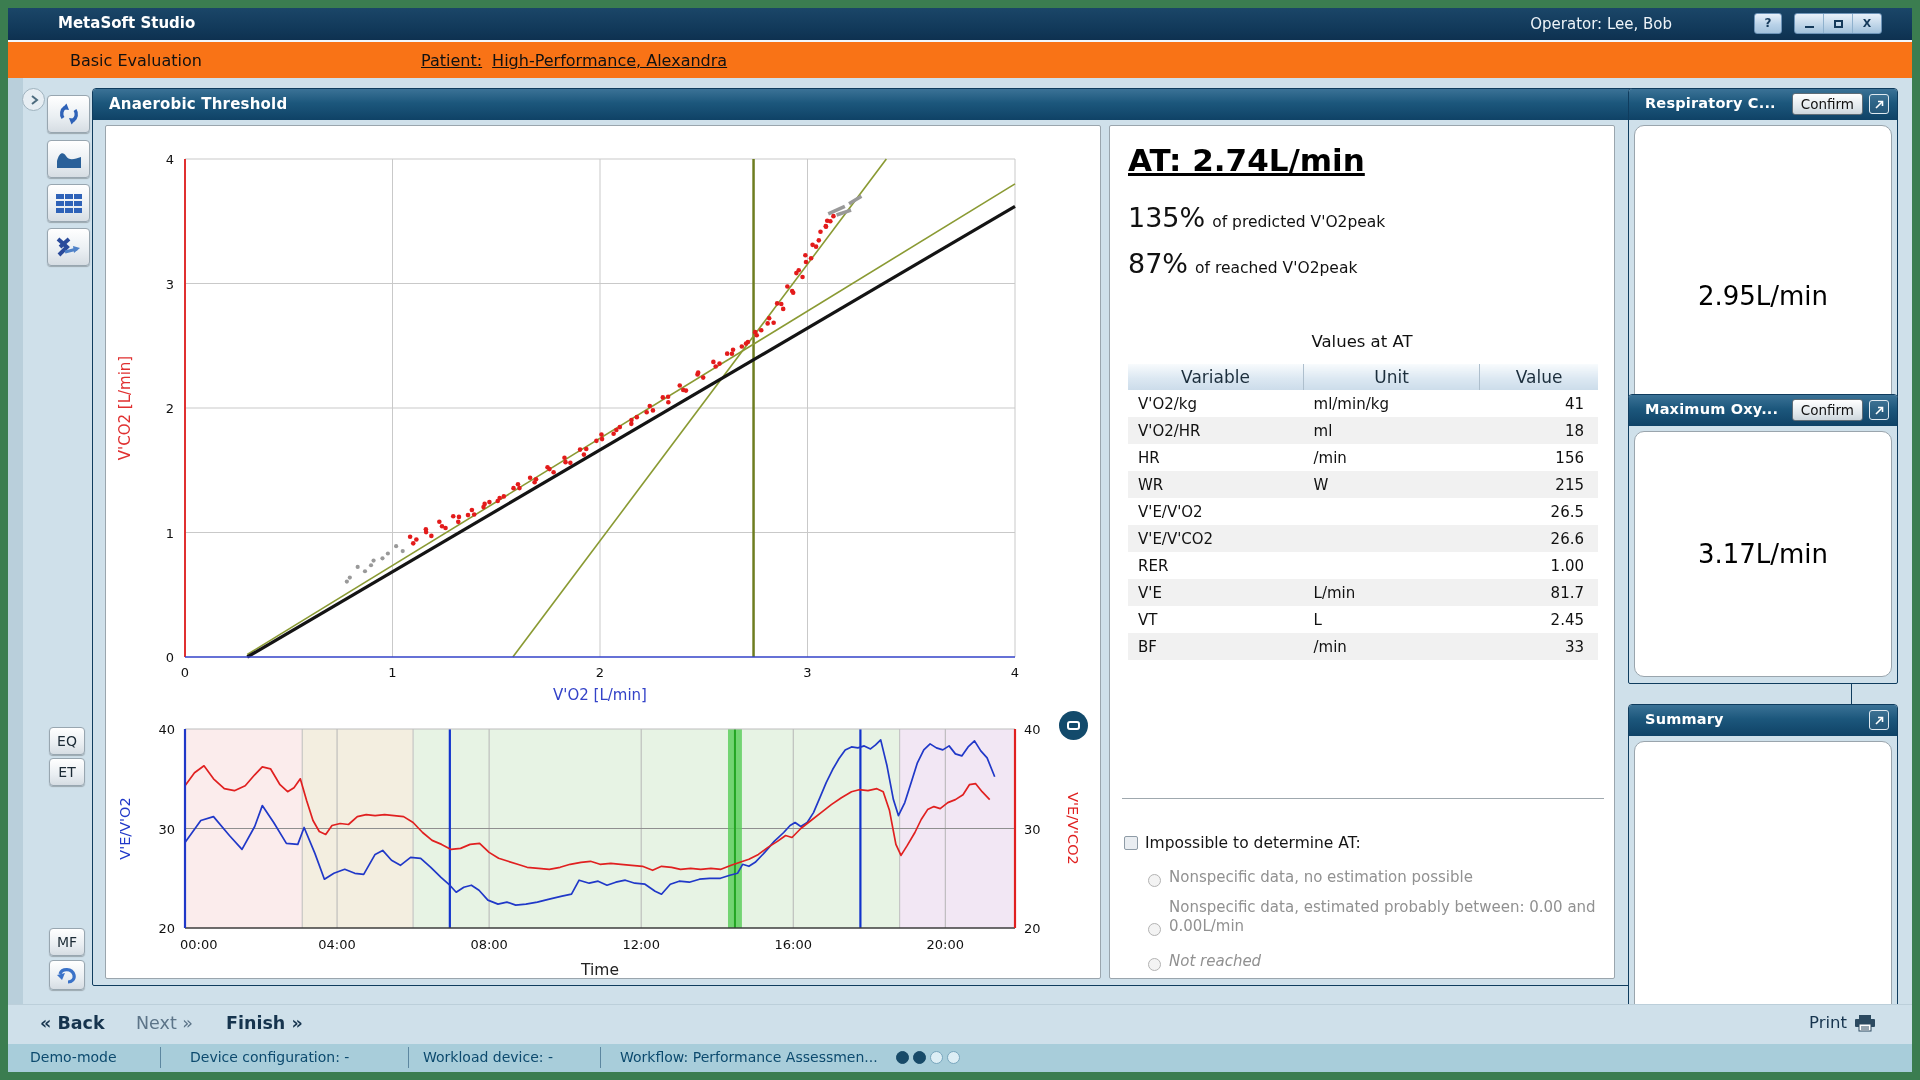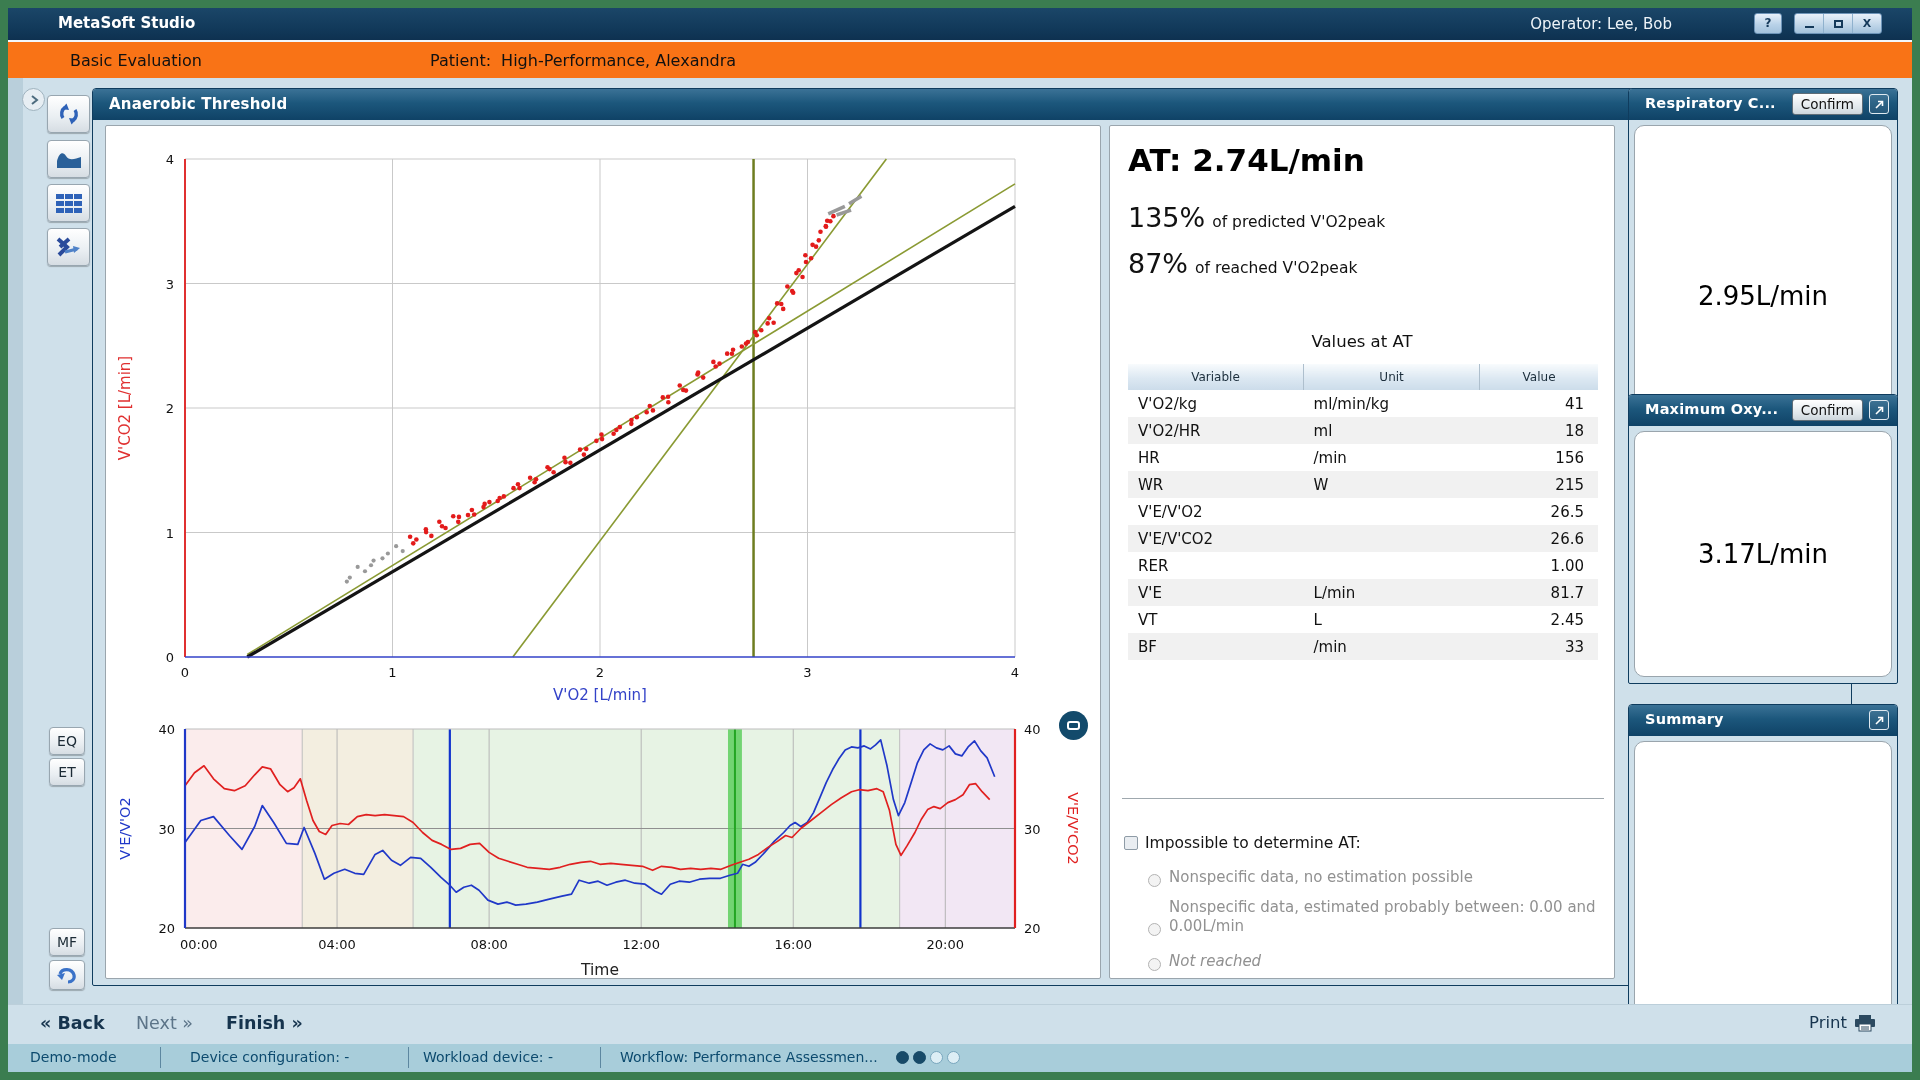--- a/index.html
+++ b/index.html
@@ -18,21 +18,21 @@
   .btn-group { position:absolute; right:30px; top:5px; width:88px; height:21px; border:1px solid #6d94b8; border-radius:3px; background:linear-gradient(180deg,#e8f1fa,#a3c2dc); display:flex; }
   .btn-group > div { flex:1; border-right:1px solid #8fb1cd; display:flex; align-items:center; justify-content:center; color:#14395a; font-size:11px; font-weight:bold; }
   .btn-group > div:last-child { border-right:none; }
   .glyph-min { width:9px; height:2px; background:#14395a; margin-top:7px; }
   .glyph-max { width:9px; height:8px; border:2px solid #14395a; }
 
   
   .menubar { position:absolute; left:0; top:32px; width:100%; height:38px; background:#f97316; border-top:2px solid #f2f7fb; }
   .menubar .crumb { position:absolute; top:9px; font-size:16px; color:#111; }
   .menu-left { left:62px; }
-  .menu-patient { left:422px; }
+  .menu-patient { left:413px;text-decoration:underline; }
   .menu-patient b { font-weight:normal; margin-left:10px; }
 
   
   .left-rail { position:absolute; left:0; top:70px; width:15px; height:966px; background:#b9cfdb; }
   .chevron-btn { position:absolute; left:14px; top:80px; width:23px; height:23px; border:1px solid #9fb3bf; border-radius:50%; background:#e7eef3; display:flex; align-items:center; justify-content:center; }
   .toolbtn { position:absolute; left:39px; width:43px; height:38px; border:1px solid #98a6b0; border-radius:4px;
              background:linear-gradient(180deg,#ffffff 0%,#e9eef2 60%,#d6dde3 100%);
              box-shadow:0 1px 1px rgba(0,0,0,.25); display:flex; align-items:center; justify-content:center; }
   .toolbtn.small { width:36px; height:28px; left:41px; font-size:14px; color:#222; }
   .toolbtn.small span { font-size:14px; color:#1c2b36; }
@@ -49,29 +49,29 @@
 
   
   #panel-at { left:84px; top:80px; width:1760px; height:898px; }
   #charts-box { left:12px; top:36px; width:996px; height:854px; }
   #details-box { left:1016px; top:36px; width:506px; height:854px; }
 
   .collapse-btn { position:absolute; left:953px; top:585px; width:29px; height:29px; border-radius:50%; background:#124a6b; display:flex; align-items:center; justify-content:center; }
   .collapse-btn .inner { width:13px; height:9px; border:2.5px solid #fff; border-radius:3px; }
 
   
-  .at-heading { position:absolute; left:18px; top:16px; font-size:31px; font-weight:bold; color:#000; }
+  .at-heading { position:absolute; left:18px; top:16px; font-size:31px; font-weight:bold; color:#000;text-decoration:underline; }
   .pct-line { position:absolute; left:18px; color:#111; }
   .pct-line .big { font-size:27px; }
   .pct-line .small { font-size:15.5px; margin-left:7px; }
   #pct1 { top:76px; } #pct2 { top:122px; }
   .vat-title { position:absolute; left:0; top:206px; width:100%; text-align:center; font-size:16.5px; color:#111; }
   .vat-table { position:absolute; left:18px; top:238px; width:470px; border-collapse:collapse; font-size:15px; color:#111; }
   .vat-table th { height:26px; background:linear-gradient(180deg,#f8fbfd 0%,#dce8f2 55%,#ccdcea 100%);
-                  border-right:1px solid #aebfcd; font-weight:normal; font-size:12px; color:#1c2e3c; }
+                  border-right:1px solid #aebfcd; font-weight:normal; font-size:17px; color:#1c2e3c; }
   .vat-table th:last-child { border-right:none; }
   .vat-table td { height:27px; padding-left:10px; }
   .vat-table td.val { text-align:right; padding-right:14px; }
   .vat-table tr:nth-child(even) td { background:#f1f1f1; }
   .divider { position:absolute; left:12px; top:672px; width:482px; height:1px; background:#9fa8ae; }
   .chk-row { position:absolute; left:14px; top:708px; display:flex; align-items:center; font-size:15.5px; color:#151515; }
   .chk-box { width:14px; height:14px; border:1px solid #8e9ba6; background:#e9edf1; border-radius:2px; margin-right:7px; }
   .radio-row { position:absolute; left:38px; display:flex; align-items:flex-end; font-size:15px; color:#919191; width:450px; line-height:19px; }
   .radio-dot { flex:0 0 13px; width:13px; height:13px; border:1px solid #b3b3b3; background:#f3f3f3; border-radius:50%; margin-right:8px; }
   #radio1 { top:742px; } #radio2 { top:772px; } #radio3 { top:826px;font-style:italic; }

